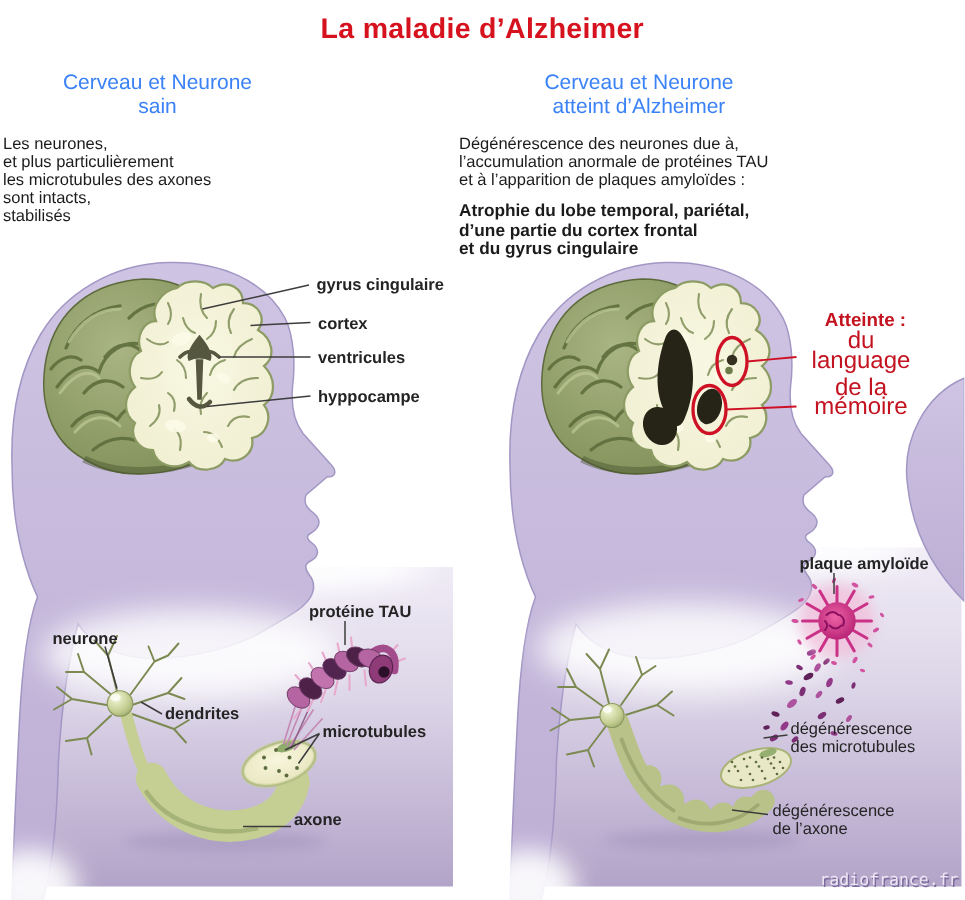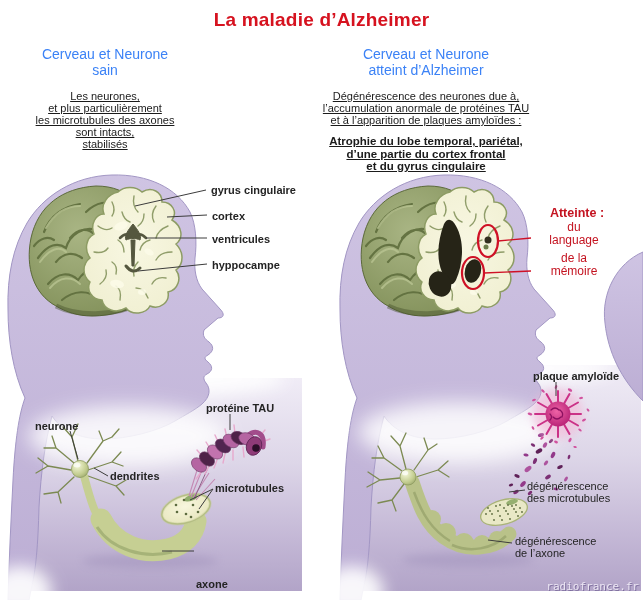--- a/index.html
+++ b/index.html
@@ -2,24 +2,24 @@
 <html><head>
 <meta charset="utf-8">
 <style>
   html,body{margin:0;padding:0;background:#fff;}
   .canvas{position:relative;width:643px;height:600px;background:#fff;overflow:hidden;
           font-family:"Liberation Sans","DejaVu Sans",sans-serif;}
   .abs{position:absolute;}
   svg{position:absolute;left:0;top:0;}
   .title{left:0;top:9px;width:643px;text-align:center;font-size:19px;font-weight:bold;color:#d6121f;letter-spacing:.2px;}
   .col-heading{text-align:center;color:#3b82f6;font-size:14px;line-height:16px;top:46px;}
-  .para{text-align:center;font-size:11px;line-height:12px;color:#1b1b1b;text-decoration:underline;}
+  .para{font-size:11px;line-height:12px;color:#1b1b1b;}
   .para-bold{font-weight:bold;font-size:11.5px;line-height:12.5px;}
   .lbl{font-size:11px;color:#242424;white-space:nowrap;font-weight:bold;}
-  .rlbl{color:#c41320;text-align:center;font-size:12px;line-height:13px;}
+  .rlbl{color:#c41320;text-align:center;font-size:16px;line-height:13px;}
   .rlbl-title{color:#c41320;font-weight:bold;font-size:12.5px;text-align:center;white-space:nowrap;}
   .lbl-block{font-size:11px;color:#242424;text-align:left;line-height:12px;}
   .watermark{right:4px;bottom:7px;font-family:"DejaVu Sans Mono","Liberation Mono",monospace;
              font-size:11px;color:#ece6f4;text-shadow:1px 1px 0 #7b6b9c;}
 </style>
 </head>
 <body>
 
 <div class="canvas">
 
@@ -370,21 +370,21 @@
 </div>
 <div class="abs rlbl" style="left:524px;top:252px;width:100px;">
   <div>de la</div>
   <div>mémoire</div>
 </div>
 
 <div class="abs lbl" style="left:35px;top:420px;">neurone</div>
 <div class="abs lbl" style="left:110px;top:470px;">dendrites</div>
 <div class="abs lbl" style="left:206px;top:402px;">protéine TAU</div>
 <div class="abs lbl" style="left:215px;top:482px;">microtubules</div>
-<div class="abs lbl" style="left:196px;top:578px;">axone</div>
+<div class="abs lbl" style="left:196px;top:541px;">axone</div>
 
 <div class="abs lbl" style="left:533px;top:370px;">plaque amyloïde</div>
 <div class="abs lbl-block" style="left:527px;top:480px;width:104px;">
   <div>dégénérescence</div>
   <div>des microtubules</div>
 </div>
 <div class="abs lbl-block" style="left:515px;top:535px;width:100px;">
   <div>dégénérescence</div>
   <div>de l’axone</div>
 </div>

